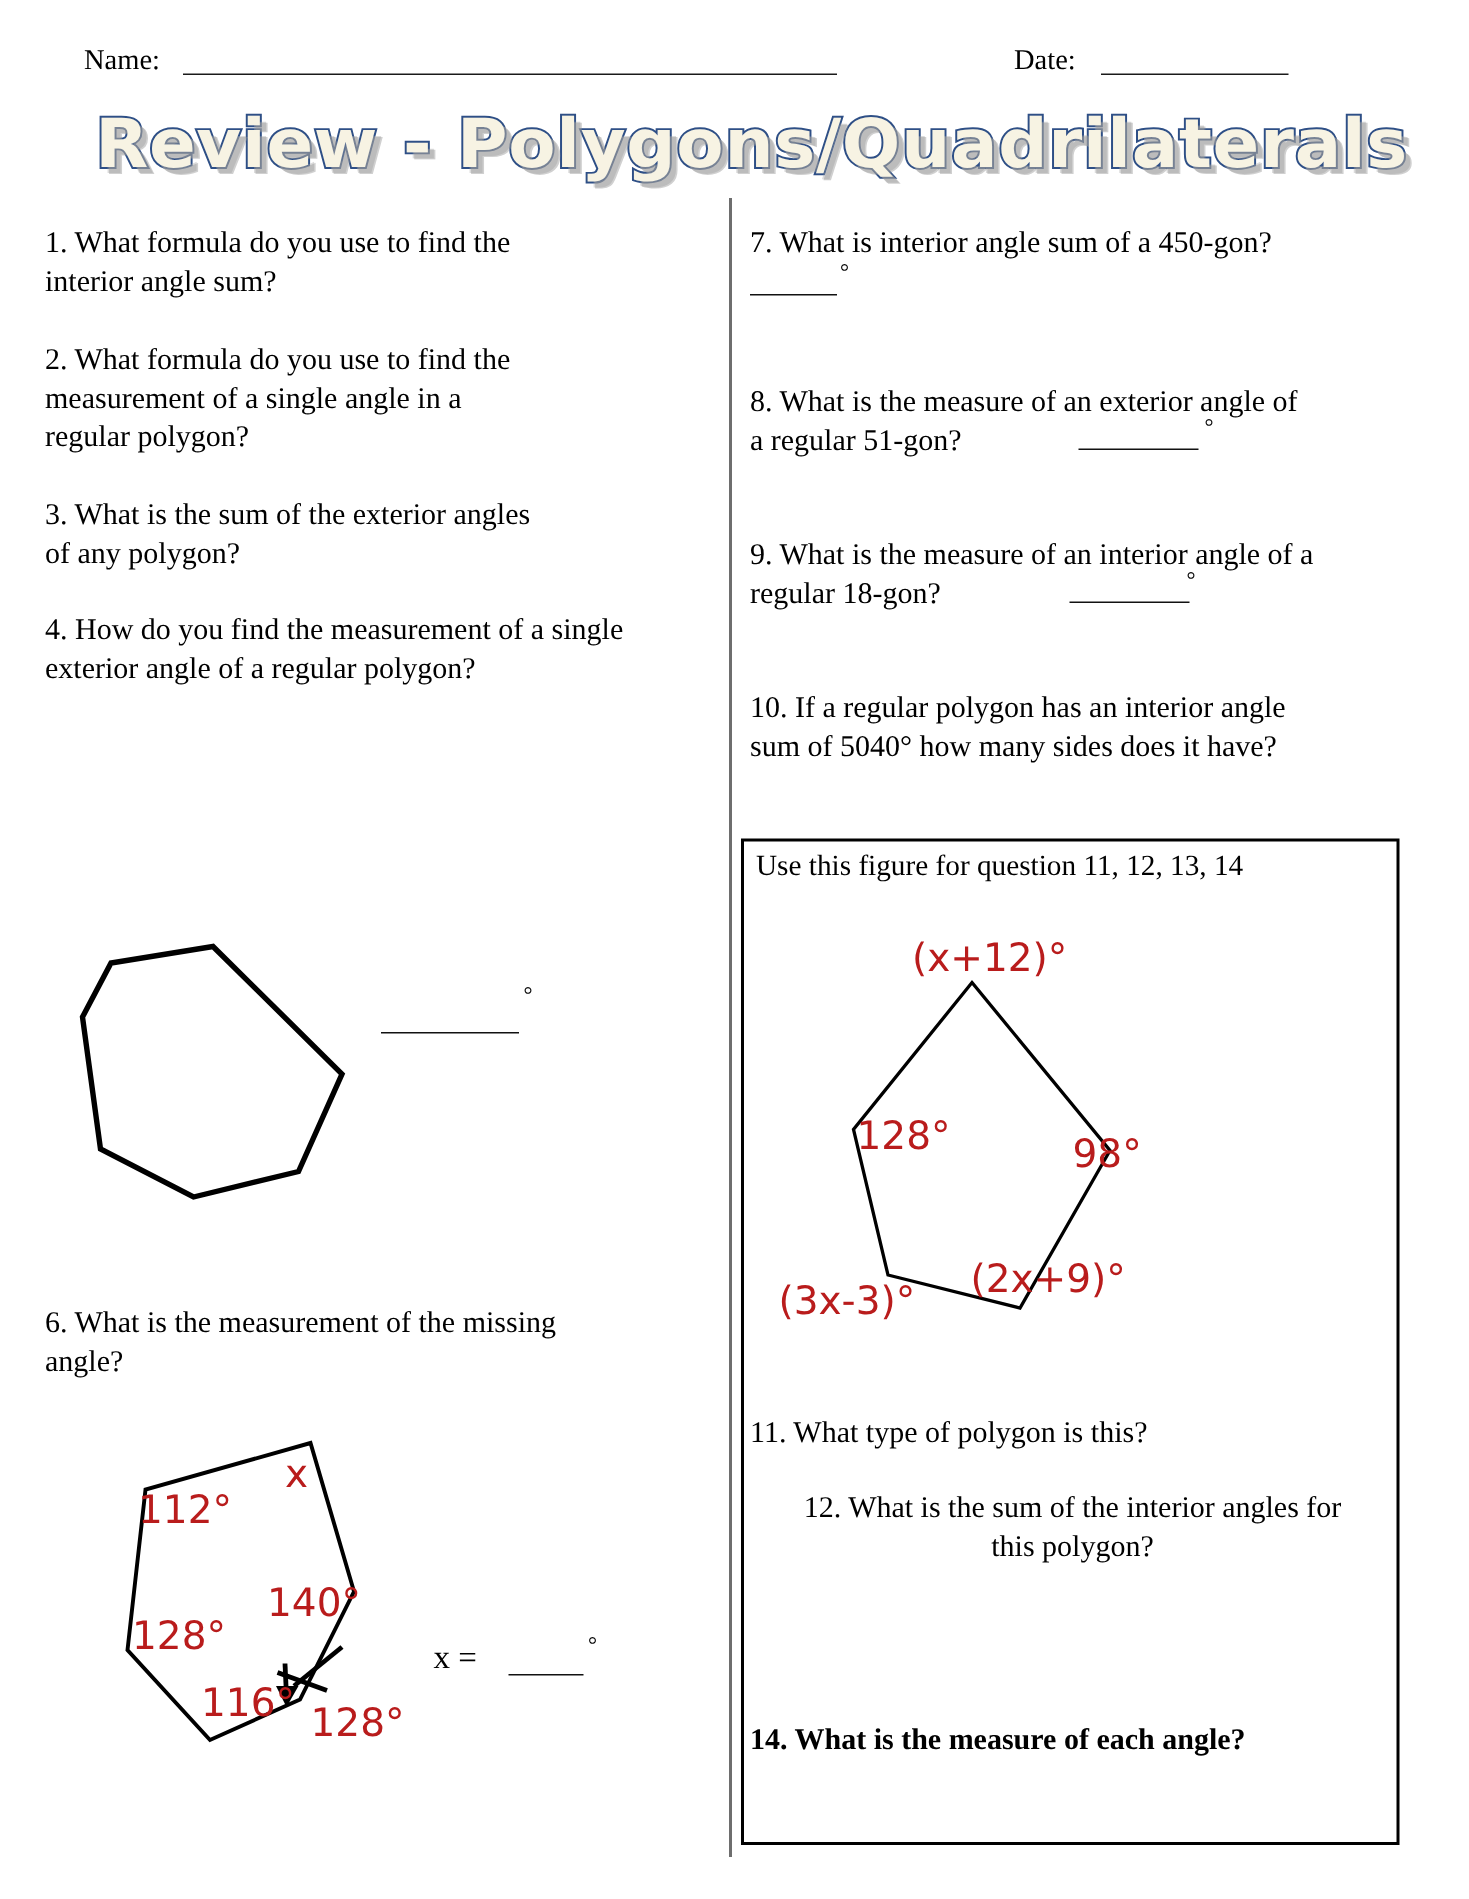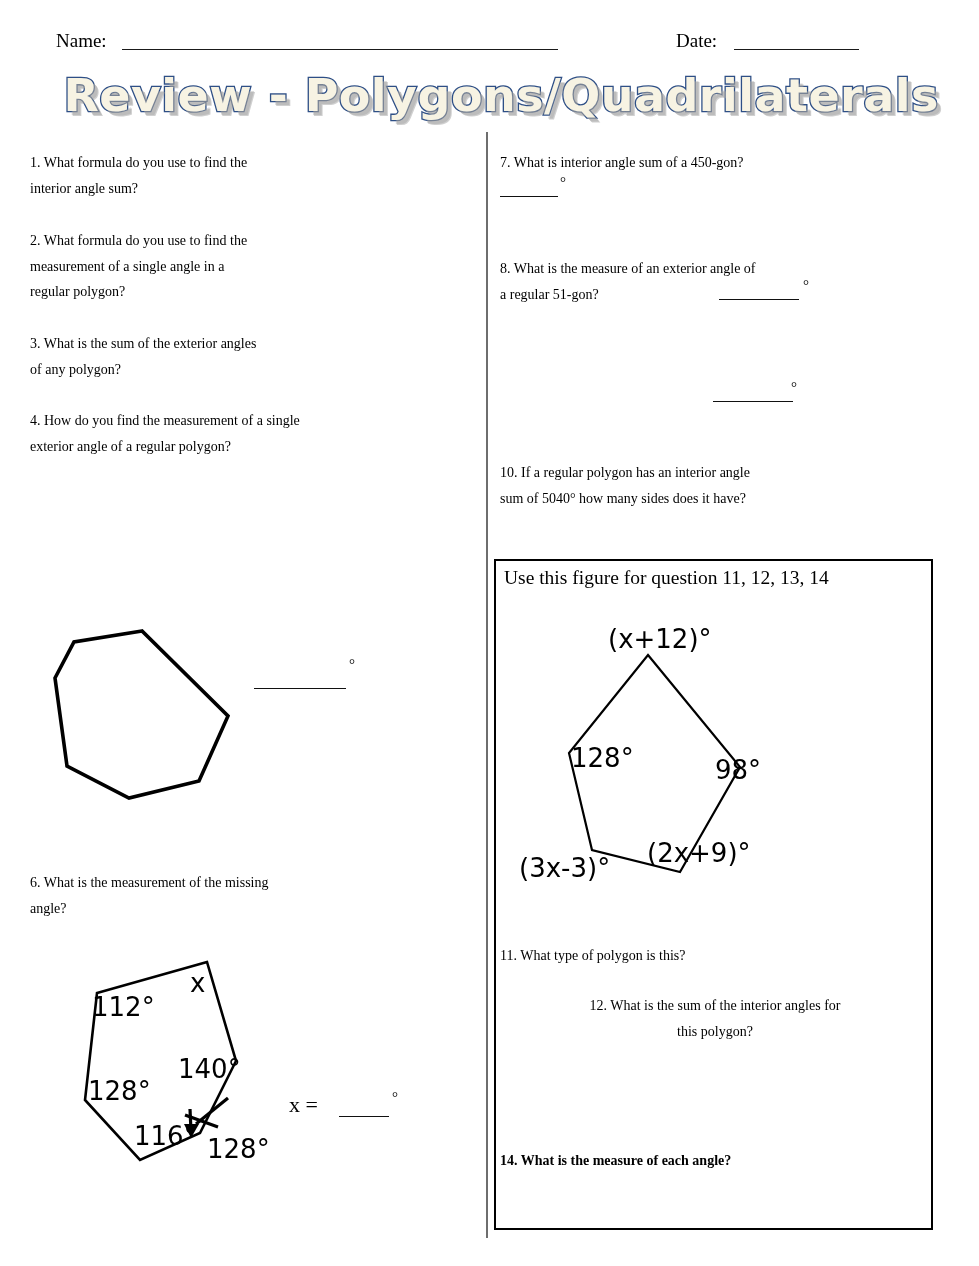--- a/index.html
+++ b/index.html
@@ -65,21 +65,21 @@
     left: 486px;
     top: 132px;
     width: 0;
     height: 1106px;
     border-left: 2.4px solid #6e6e6e;
   }
 
   
   .q {
     position: absolute;
-    font-size: 14px;
+    font-size: 20px;
     line-height: 25.5px;
     white-space: pre-line;
   }
   .blank {
     position: absolute;
     border-bottom: 1.7px solid #111;
     height: 0;
   }
   .deg-sm {
     position: absolute;
@@ -137,21 +137,21 @@
     stroke-linecap: butt;
   }
 
   
   .lbl {
     position: absolute;
     font-family: "DejaVu Sans", "Liberation Sans", sans-serif;
     font-size: 26px;
     line-height: 1;
     white-space: nowrap;
-    color: #000000;
+    color: #b91c1c;
   }
 
   .xeq {
     position: absolute;
     font-size: 22px;
     line-height: 1;
     white-space: nowrap;
   }
 </style>
 </head>
@@ -219,20 +219,22 @@
 
   <div class="q" style="left:500px; top:150px; width:450px;">7. What is interior angle sum of a 450-gon?</div>
   <div class="blank" style="left:500px; top:196px; width:58px;"></div>
   <div class="deg-sm" style="left:560px; top:175px;">°</div>
 
   <div class="q" style="left:500px; top:256px; width:455px;">8. What is the measure of an exterior angle of
 a regular 51-gon?</div>
   <div class="blank" style="left:719px; top:299px; width:80px;"></div>
   <div class="deg-sm" style="left:803px; top:278px;">°</div>
 
+  <div class="q" style="left:500px; top:358px; width:455px;">9. What is the measure of an interior angle of a
+regular 18-gon?</div>
   <div class="blank" style="left:713px; top:401px; width:80px;"></div>
   <div class="deg-sm" style="left:791px; top:380px;">°</div>
 
   <div class="q" style="left:500px; top:460px; width:455px;">10. If a regular polygon has an interior angle
 sum of 5040° how many sides does it have?</div>
 
   <div id="figure-box"></div>
   <div id="figure-box-title">Use this figure for question 11, 12, 13, 14</div>
 
   <svg class="fig" style="left:0px; top:0px;" width="979" height="1266" viewBox="0 0 979 1266">

